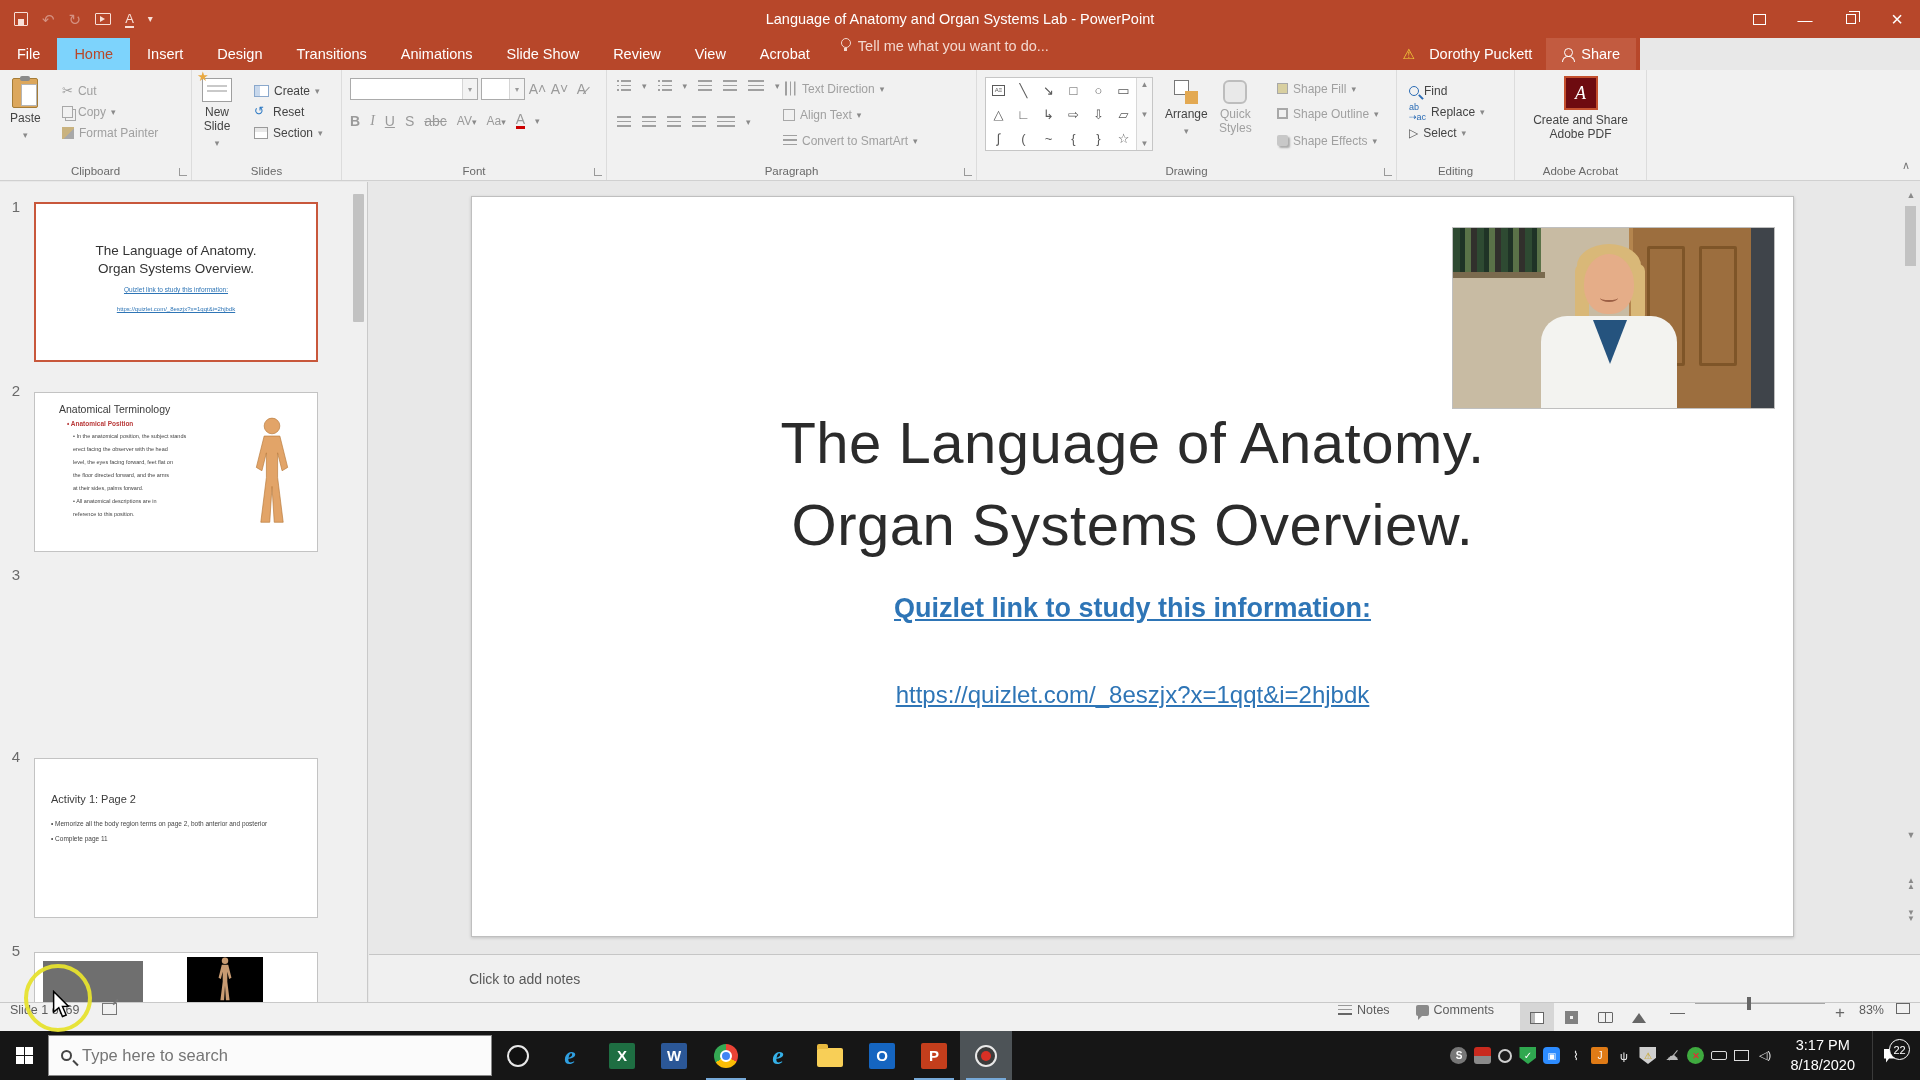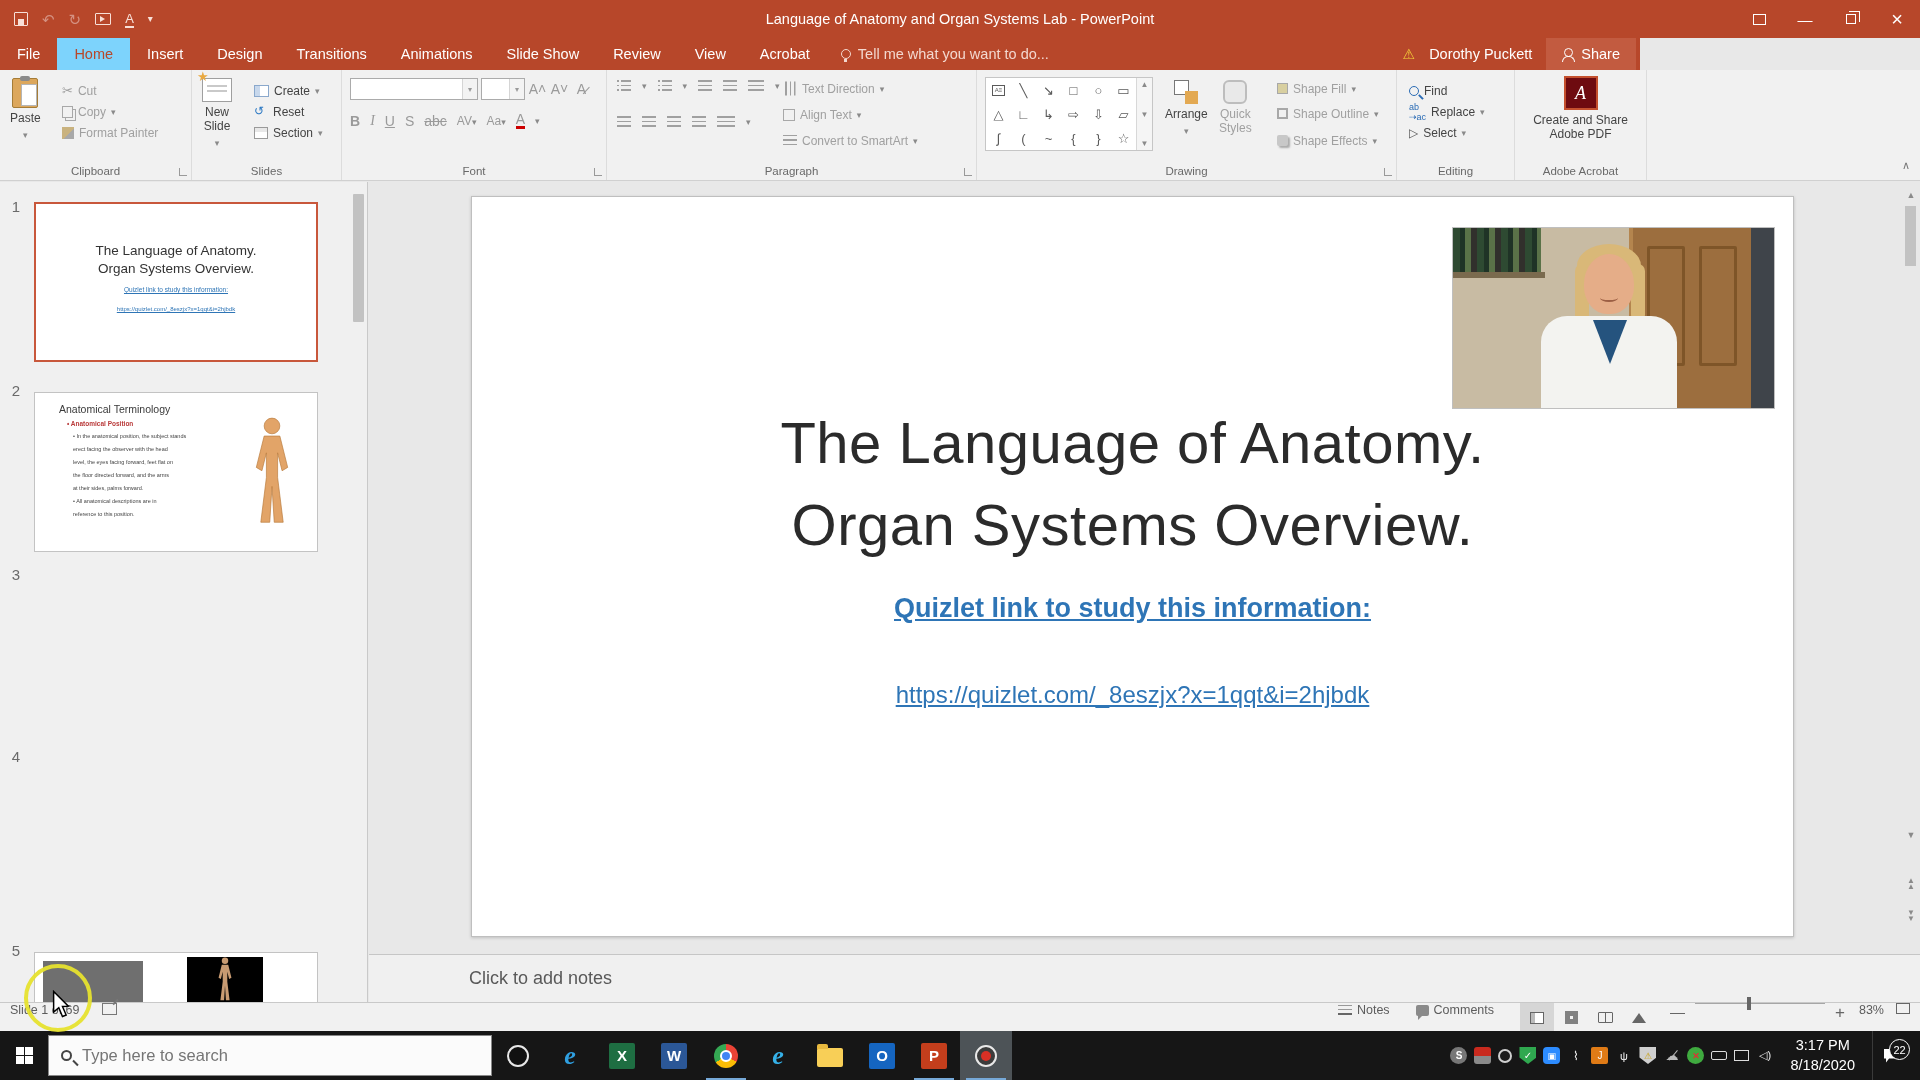--- a/index.html
+++ b/index.html
@@ -18,21 +18,21 @@
   #wtitle{position:absolute;left:0;right:0;top:0;height:38px;display:flex;align-items:center;justify-content:center;font-size:14.5px;color:#fff;pointer-events:none}
   .wbtns{margin-left:auto;display:flex;height:100%}
   .wbtn{width:46px;height:100%;display:flex;align-items:center;justify-content:center;color:#fff;font-size:15px}
   .restoreicon{width:10px;height:10px;border:1px solid #fff;position:relative}
   .restoreicon:before{content:"";position:absolute;left:2px;top:-4px;width:10px;height:10px;border:1px solid #fff;border-bottom:none;border-left:none}
   .ribdispicon{width:13px;height:11px;border:1px solid #fff;position:relative}
   
   #tabrow{position:absolute;left:0;top:38px;width:1640px;height:32px;background:#B7472A;display:flex;align-items:stretch;color:#fff;font-size:14.5px}
   .tab{padding:0 17px;display:flex;align-items:center}
   .tab.active{background:#7dd3fc;color:#B7472A}
-  .tellme{display:flex;align-items:center;gap:7px;padding:0 14px;color:#F3D8CF}
+  .tellme{display:flex;align-items:flex-start;gap:7px;padding:0 14px;color:#F3D8CF}
   .bulb{width:10px;height:10px;border:1.5px solid #F3D8CF;border-radius:50%;position:relative}
   .bulb:after{content:"";position:absolute;left:2.5px;top:9px;width:3px;height:3px;background:#F3D8CF}
   .tabright{margin-left:auto;display:flex;align-items:center;gap:14px;padding-right:4px}
   .warn{color:#F6D23A;font-size:14px}
   .sharebtn{display:flex;align-items:center;gap:7px;background:#C25B40;height:100%;padding:0 16px;font-size:14.5px}
   .personicon{width:12px;height:12px;position:relative}
   .personicon:before{content:"";position:absolute;left:2px;top:0;width:7px;height:7px;border:1.5px solid #fff;border-radius:50%}
   .personicon:after{content:"";position:absolute;left:0;top:8px;width:11px;height:5px;border:1.5px solid #fff;border-bottom:none;border-radius:6px 6px 0 0}
   
   #ribbon{position:absolute;left:0;top:70px;width:1920px;height:111px;background:#f1f1f1;border-bottom:1px solid #d0d0d0;display:flex}
@@ -95,21 +95,21 @@
   .person-head{position:absolute;left:131px;top:26px;width:50px;height:60px;background:#e5ad88;border-radius:50% 50% 46% 46%}
   .person-hair{position:absolute;left:124px;top:16px;width:64px;height:44px;background:#d9b878;border-radius:50% 50% 30% 30%;z-index:-1}
   .person-hairL{position:absolute;left:122px;top:36px;width:14px;height:58px;background:#d9b878;border-radius:8px}
   .person-hairR{position:absolute;left:178px;top:36px;width:14px;height:58px;background:#d9b878;border-radius:8px}
   .person-smile{position:absolute;left:147px;top:66px;width:18px;height:8px;border-bottom:2px solid #9c5f44;border-radius:50%}
   
   #mainscroll{position:absolute;right:2px;top:6px;width:14px;height:748px;color:#8a8a8a}
   #mainscroll .sthumb{position:absolute;left:1px;top:18px;width:11px;height:60px;background:#c2c2c2}
   .scrbtn{position:absolute;left:0;width:14px;height:14px;font-size:9px;text-align:center;line-height:14px}
   
-  #notesbar{position:absolute;left:0;bottom:0;width:1551px;height:48px;background:#f0f0f0;border-top:1px solid #c6c6c6;display:flex;align-items:center;padding-left:100px;font-size:18px;color:#595959}
+  #notesbar{position:absolute;left:0;bottom:0;width:1551px;height:48px;background:#f0f0f0;border-top:1px solid #c6c6c6;display:flex;align-items:center;padding-left:100px;font-size:14px;color:#595959}
   
   #statusbar{position:absolute;left:0;top:1002px;width:1920px;height:29px;background:#f1f1f1;border-top:1px solid #c9c9c9;font-size:12.5px;color:#5c5c5c;display:flex;align-items:flex-start}
   .spellicon{width:15px;height:12px;border:1px solid #777;position:relative;margin-left:22px}
   .spellicon:after{content:"";position:absolute;right:-3px;top:-3px;width:7px;height:2px;background:#777;transform:rotate(-45deg)}
   .viewbtn{width:34px;height:29px;display:flex;align-items:center;justify-content:center}
   .viewbtn.active{background:#d6d6d6}
   .vnormal{width:14px;height:12px;border:1px solid #666;background:linear-gradient(to right,#bbb 4px,#fff 4px)}
   .vsorter{width:13px;height:13px;background:conic-gradient(#666 0 0);background:repeating-linear-gradient(90deg,#666 0 5px,transparent 5px 8px),repeating-linear-gradient(#666 0 5px,transparent 5px 8px);background-size:13px 13px;-webkit-mask:linear-gradient(#000 0 0);opacity:.8}
   .vread{width:15px;height:11px;border:1px solid #666;border-radius:1px;background:linear-gradient(to right,transparent 6.5px,#666 6.5px,#666 7.5px,transparent 7.5px)}
   .vshow{width:0;height:0;border-left:7px solid transparent;border-right:7px solid transparent;border-top:10px solid #666;transform:rotate(180deg)}
@@ -454,20 +454,25 @@
       <g fill="#E2A468" stroke="#B97B3C" stroke-width="0.6">
         <circle cx="20" cy="8" r="7"></circle>
         <path d="M13 17 h14 l7 28 -5 3 -4 -16 v22 l5 40 h-8 l-2 -32 -2 32 h-8 l5 -40 v-22 l-4 16 -5 -3 z"></path>
       </g>
     </svg>
   </div>
 
   <span class="thumbnum" style="left:4px;top:384px">3</span>
 
   <span class="thumbnum" style="left:4px;top:566px">4</span>
+  <div class="thumb" style="top:576px">
+    <div style="margin:34px 0 0 16px;font-size:11px;color:#3a3a3a">Activity 1: Page 2</div>
+    <div style="margin:14px 20px 0 16px;font-size:6.5px;color:#444;line-height:1.5">• Memorize all the body region terms on page 2, both anterior and posterior</div>
+    <div style="margin:6px 20px 0 16px;font-size:6.5px;color:#444">• Complete page 11</div>
+  </div>
 
   <span class="thumbnum" style="left:4px;top:760px">5</span>
   <div class="thumb" style="top:770px;height:50px;border-bottom:none">
     <div style="position:absolute;left:8px;top:8px;width:100px;height:42px;background:#6f6f6f"></div>
     <div style="position:absolute;left:152px;top:4px;width:76px;height:46px;background:#000;display:flex;justify-content:center">
       <svg width="26" height="46" viewBox="0 0 40 100">
           <g fill="#C89B72">
             <circle cx="20" cy="8" r="7"></circle>
             <path d="M13 17 h14 l7 28 -5 3 -4 -16 v22 l5 40 h-8 l-2 -32 -2 32 h-8 l5 -40 v-22 l-4 16 -5 -3 z"></path>
           </g>

